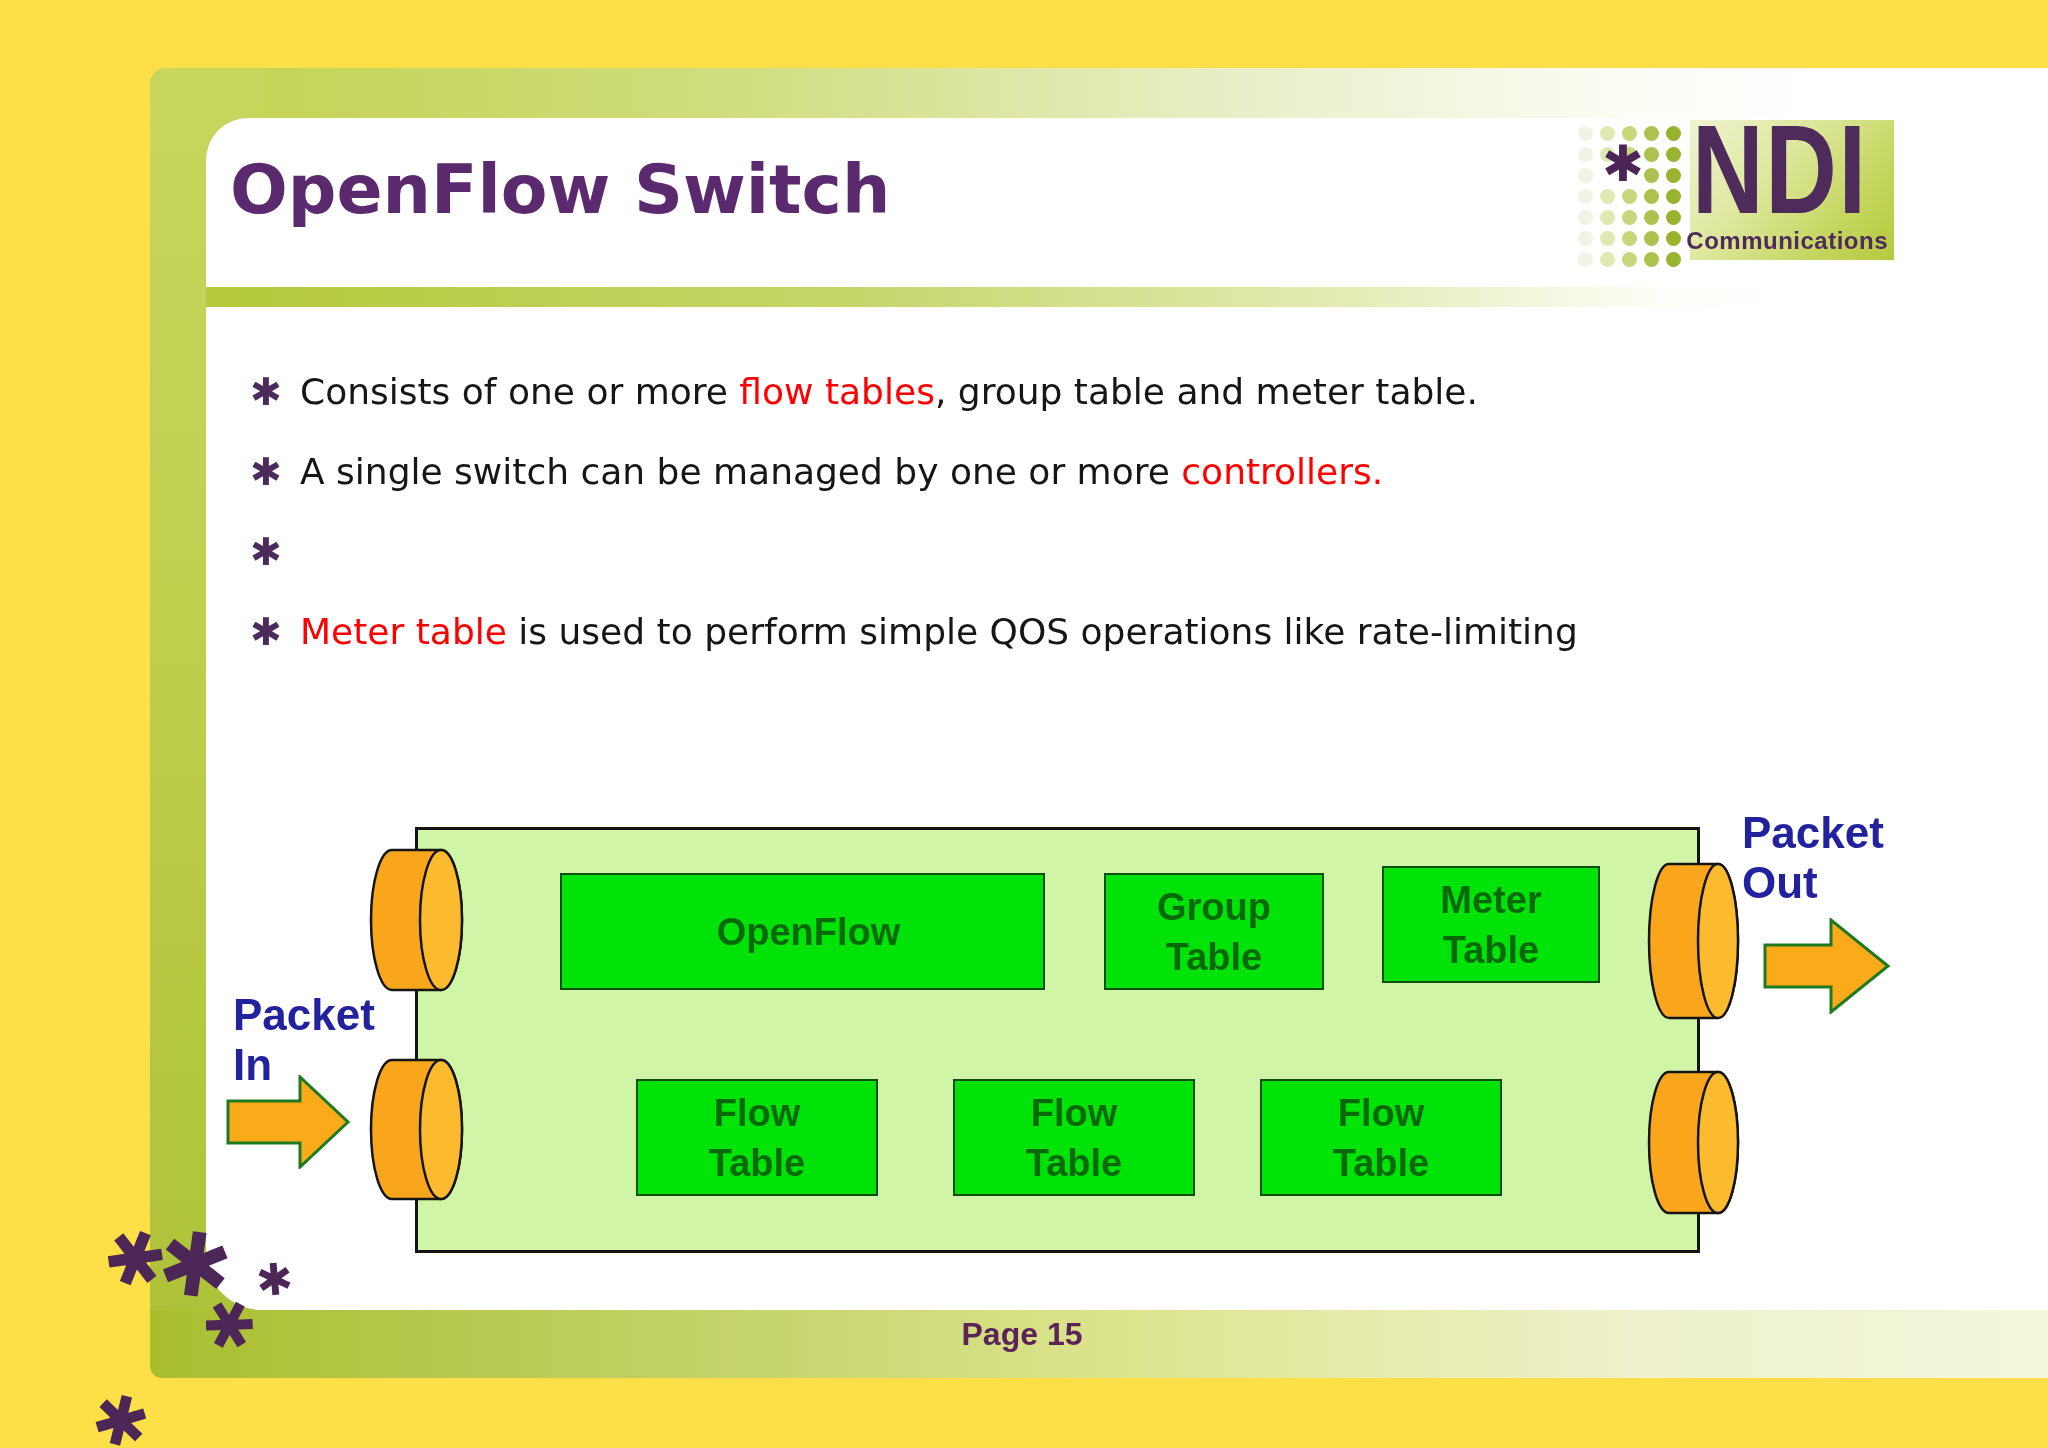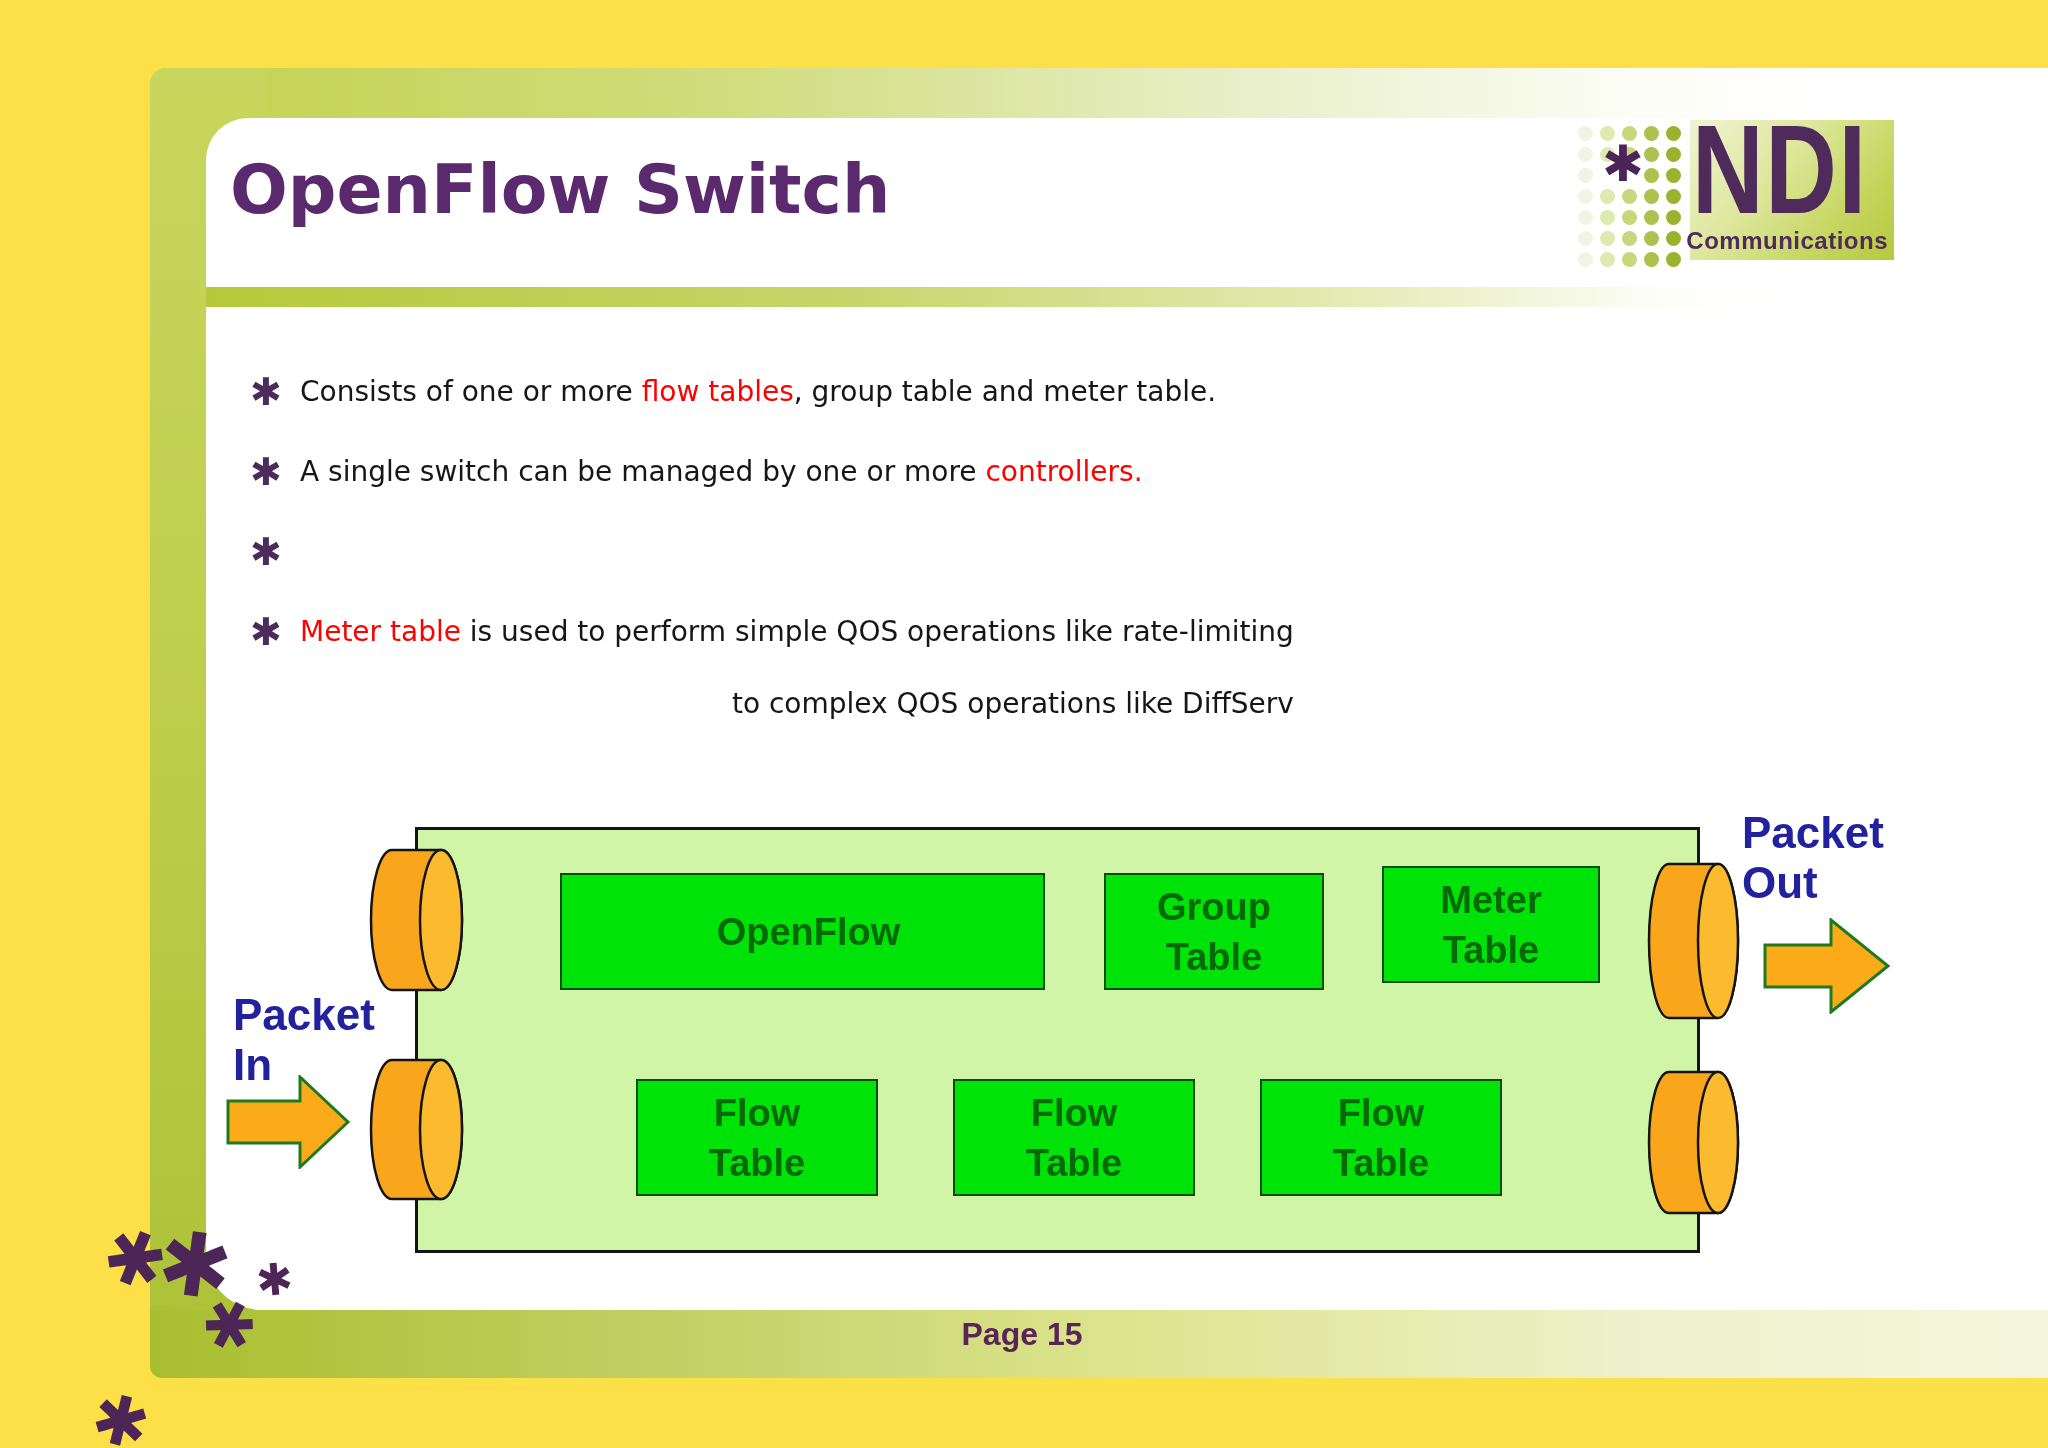--- a/index.html
+++ b/index.html
@@ -59,21 +59,21 @@
     color:#4c2457;font-family:"DejaVu Sans",sans-serif;
   }
   
   .bullets{position:absolute;left:250px;top:356px;width:1720px;}
   .bullet{display:flex;margin-bottom:8px;}
   .bullet .marker{
     flex:none;width:50px;font-size:38px;line-height:72px;
     color:var(--c-marker,#4b2a5c);
   }
   .bullet .btext{
-    font-size:28px;line-height:72px;color:#161616;white-space:nowrap;text-align:right;
+    font-size:36px;line-height:72px;color:#161616;white-space:nowrap;
   }
   .bullet .btext .red{color:var(--c-red,#ff0000);}
   
   .switch-body{
     position:absolute;left:415px;top:827px;width:1285px;height:426px;
     background:var(--c-switch-body,#d0f5a6);border:3px solid #141414;box-sizing:border-box;
   }
   .gbox{
     position:absolute;background:var(--c-box,#00e309);
     border:2px solid #0c4f0c;box-sizing:border-box;
@@ -175,21 +175,21 @@
       </div>
       <div class="bullet">
         <span class="marker">✱</span>
         <div class="btext"><span>A single switch can be managed by one or more </span><span class="red">controllers.</span></div>
       </div>
       <div class="bullet">
         <span class="marker">✱</span>
       </div>
       <div class="bullet">
         <span class="marker">✱</span>
-        <div class="btext"><span class="red">Meter table</span><span> is used to perform simple QOS operations like rate-limiting</span><br><span>to complex QOS operations like DiffServ</span></div>
+        <div class="btext"><span class="red">Meter table</span><span> is used to perform simple QOS operations like rate-limiting</span><br></div>
       </div>
     </div>
 
   <div class="switch-body"></div>
 
   <div class="gbox box-channel">
     <span>OpenFlow</span>
   </div>
   <div class="gbox box-group">
     <span>Group</span>

